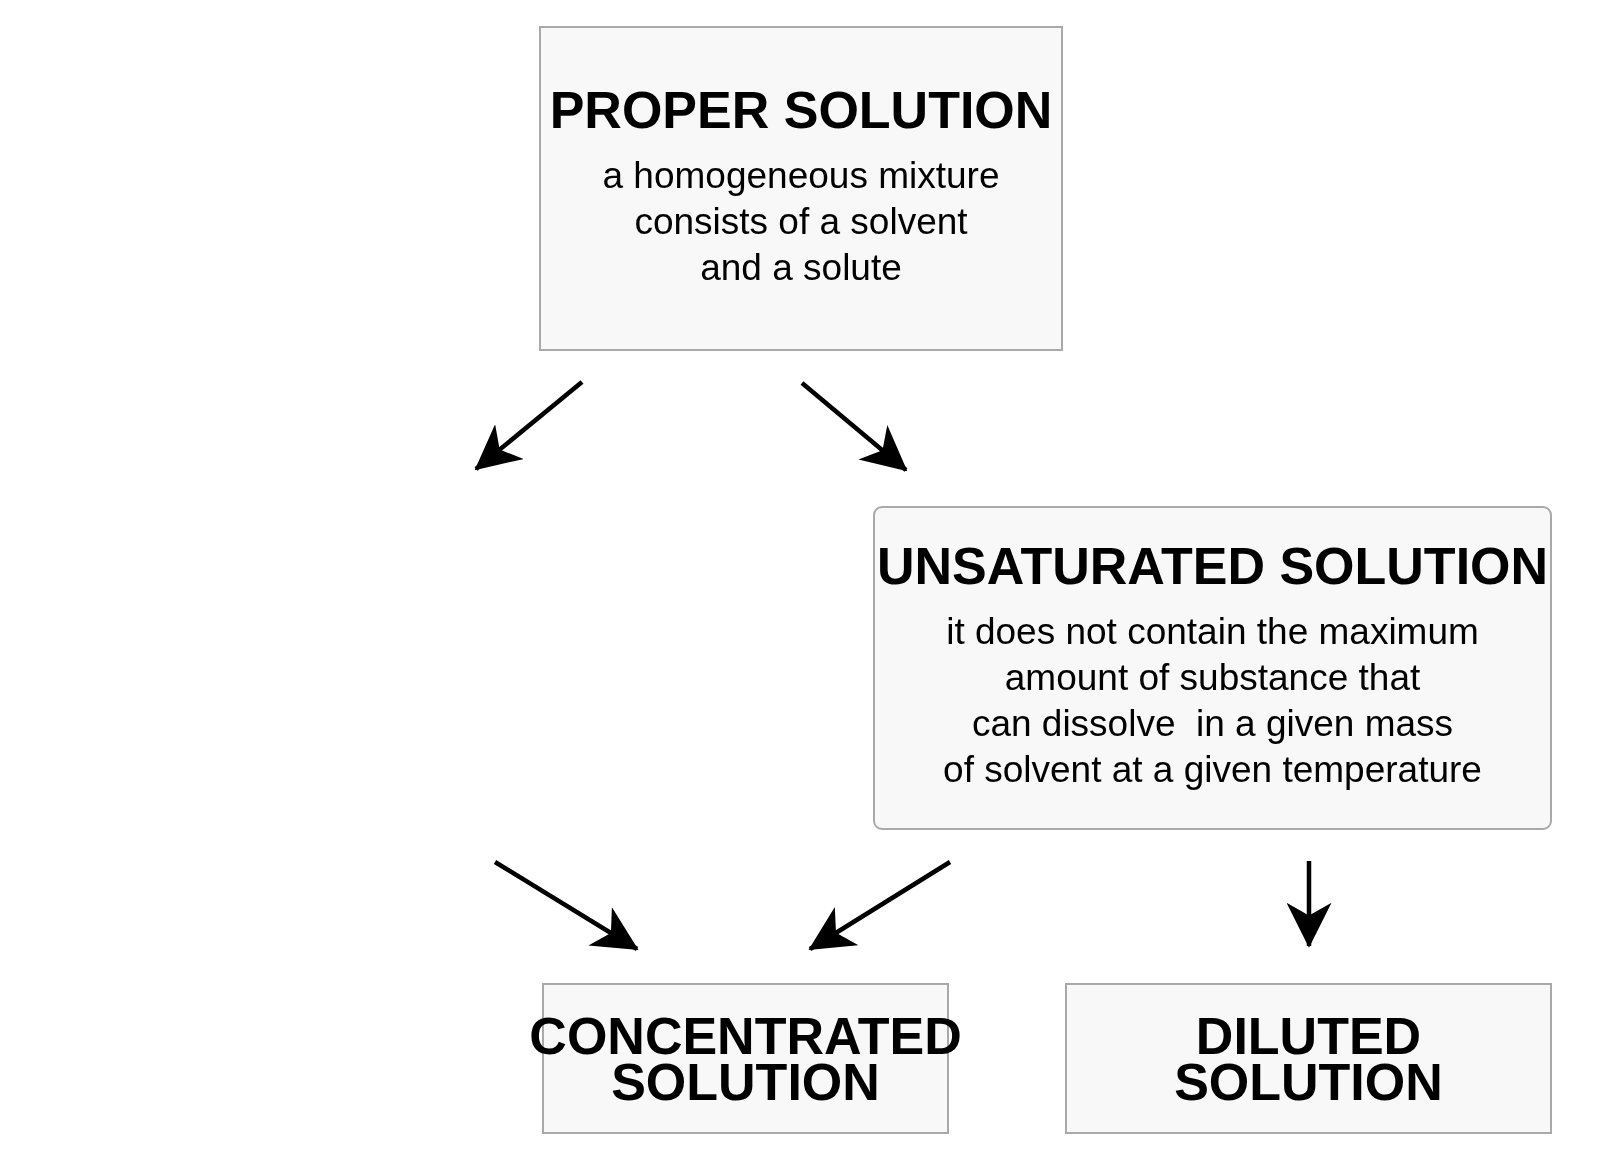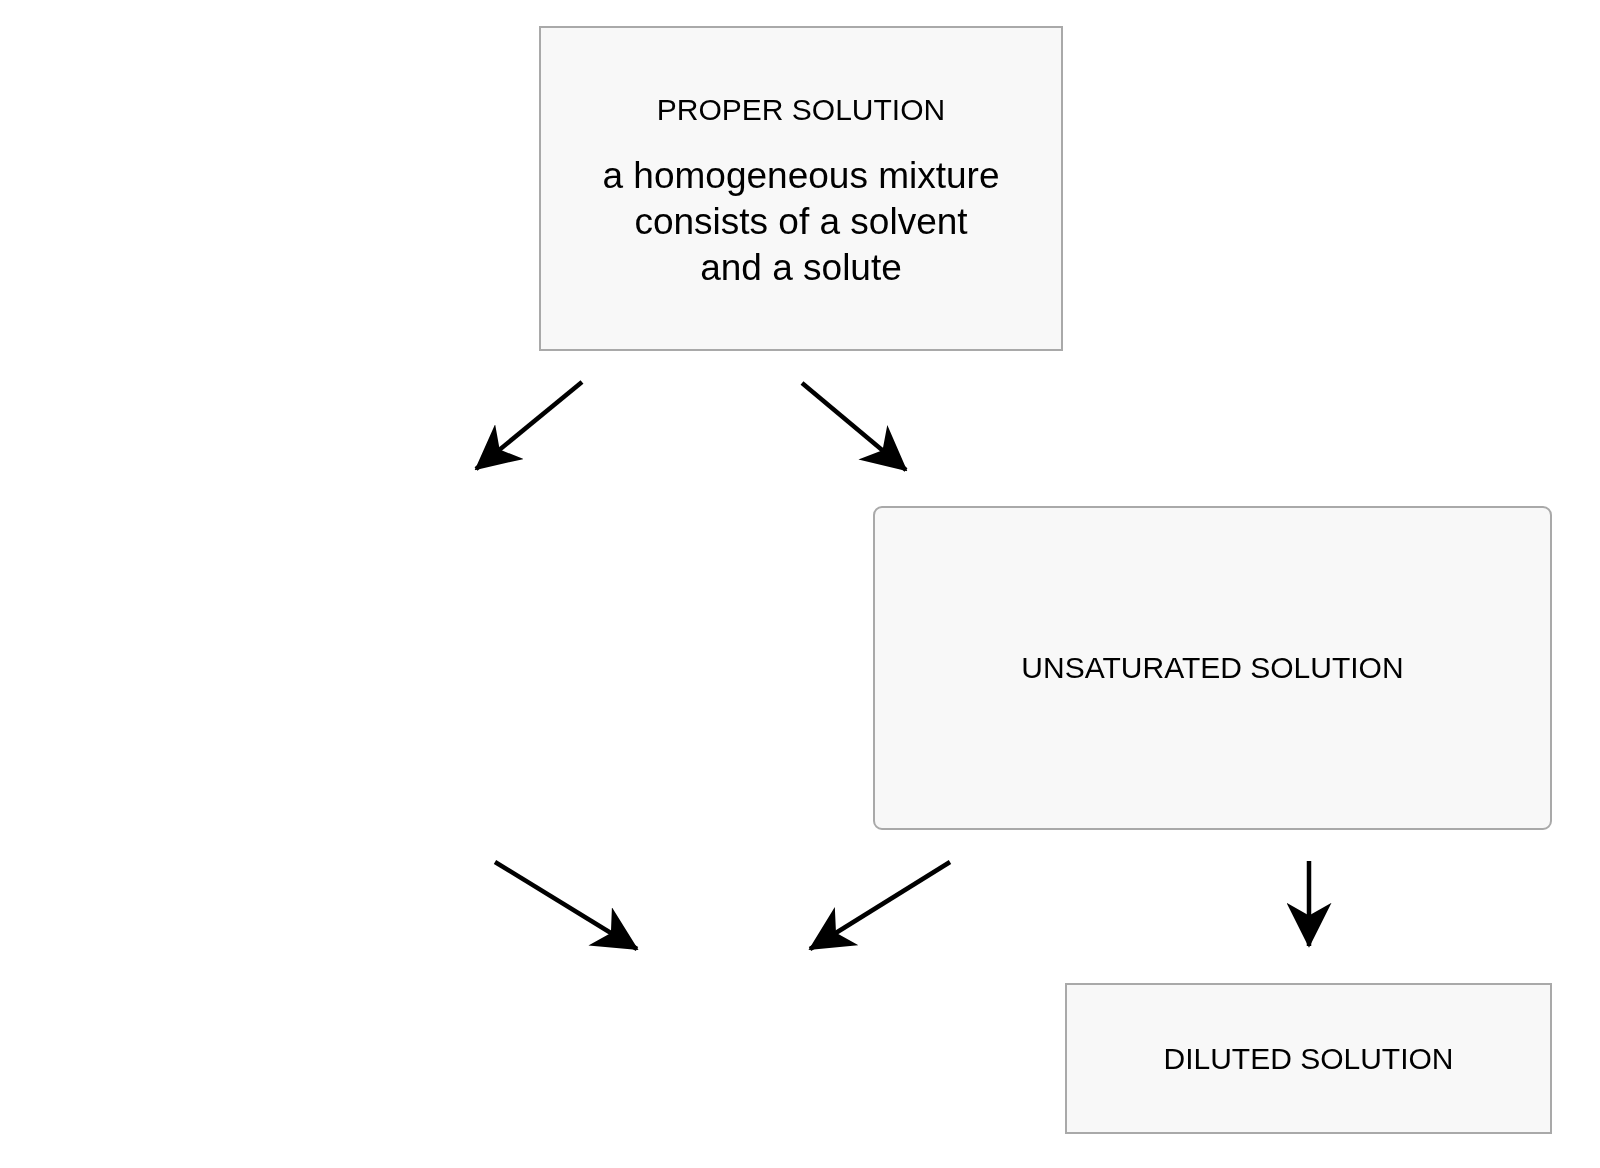--- a/index.html
+++ b/index.html
@@ -32,22 +32,22 @@
     position:absolute;
     background:var(--box-fill);
     border:2px solid var(--box-border);
     display:flex;
     flex-direction:column;
     align-items:center;
     justify-content:center;
     text-align:center;
   }
   .node-title{
-    font-size:30px;
-    font-weight:normal;
+    font-size:52px;
+    font-weight:bold;
     line-height:46px;
     white-space:pre-wrap;
     letter-spacing:0px;
   }
   .node-desc{
     font-size:37px;
     font-weight:normal;
     line-height:46px;
     white-space:pre-wrap;
     margin-top:20px;
@@ -80,20 +80,28 @@
   <div class="node node-proper">
     <div class="node-title">PROPER SOLUTION</div>
     <div class="node-desc">a homogeneous mixture
 consists of a solvent
 and a solute</div>
   </div>
 
 
   <div class="node node-unsaturated">
     <div class="node-title">UNSATURATED SOLUTION</div>
+    <div class="node-desc">it does not contain the maximum
+amount of substance that
+can dissolve  in a given mass
+of solvent at a given temperature</div>
   </div>
 
+  <div class="node node-concentrated">
+    <div class="node-title">CONCENTRATED
+SOLUTION</div>
+  </div>
 
   <div class="node node-diluted">
     <div class="node-title">DILUTED SOLUTION</div>
   </div>
 
 </div>
 
 </body></html>

